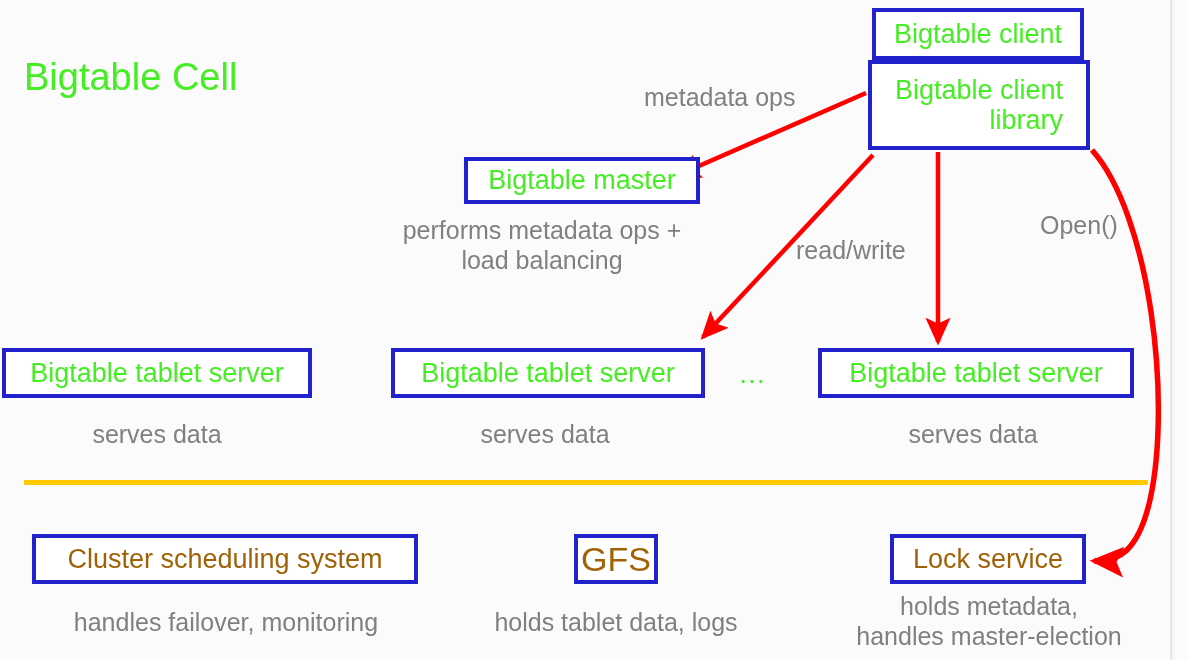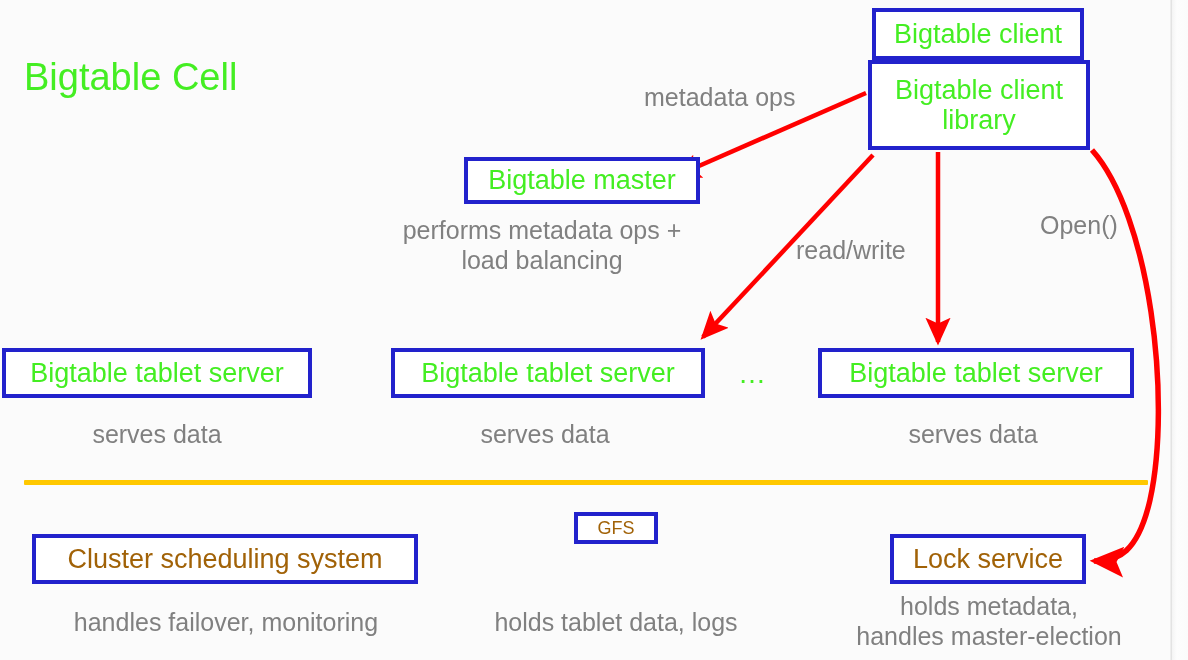--- a/index.html
+++ b/index.html
@@ -49,21 +49,21 @@
 
   
   .node {
     position: absolute;
     box-sizing: border-box;
     border: 4px solid #2222cc;
     background: #ffffff;
     display: flex;
     align-items: center;
     justify-content: center;
-    text-align: center;
+    text-align: right;
     line-height: 1.12;
     white-space: pre-line;
   }
   .node.green { color: #44ee22; }
   .node.red   { color: #a16207; }
 
   .caption {
     position: absolute;
     color: #808080;
     text-align: center;
@@ -115,21 +115,21 @@
   #ellipsis-servers    { left: 738px; top: 358px; font-size: 28px; }
 
   #node-ts-right       { left: 818px; top: 348px; width: 316px; height: 50px;  font-size: 27px; }
   #cap-ts-right        { left: 820px; top: 420px; width: 306px; font-size: 25px; }
 
   #divider-line        { left: 24px;  top: 480px; width: 1124px; }
 
   #node-cluster        { left: 32px;  top: 534px; width: 386px; height: 50px;  font-size: 27px; }
   #cap-cluster         { left: 26px;  top: 608px; width: 400px; font-size: 25px; }
 
-  #node-gfs            { left: 574px; top: 512px; width: 84px;  height: 32px;  font-size: 18px; }
+  #node-gfs            { left: 574px; top: 534px; width: 84px;  height: 50px;  font-size: 34px; }
   #cap-gfs             { left: 464px; top: 608px; width: 304px; font-size: 25px; text-align: center; }
 
   #node-lock           { left: 890px; top: 534px; width: 196px; height: 50px;  font-size: 27px; }
   #cap-lock            { left: 824px; top: 592px; width: 330px; font-size: 25px; }
 
   #label-metadata-ops  { left: 644px; top: 83px;  font-size: 25px; }
   #label-read-write    { left: 796px; top: 236px; font-size: 25px; }
   #label-open          { left: 1040px;top: 211px; font-size: 25px; }
 </style>
 </head>

